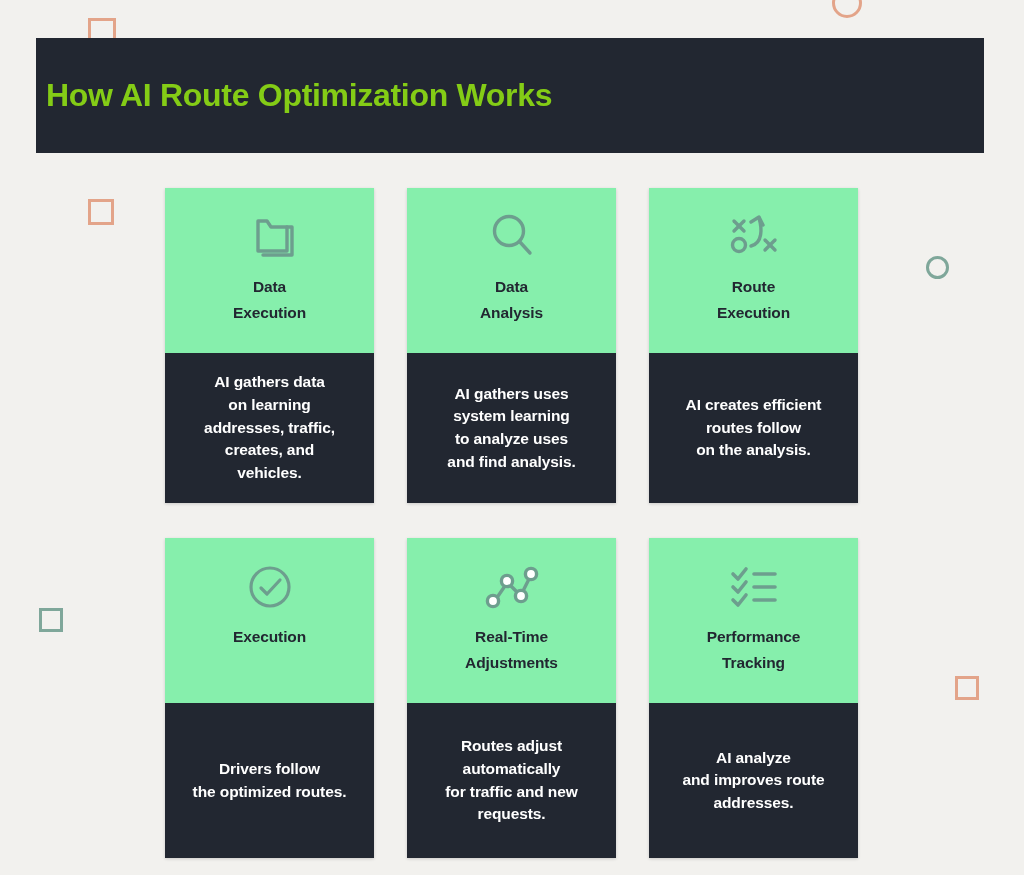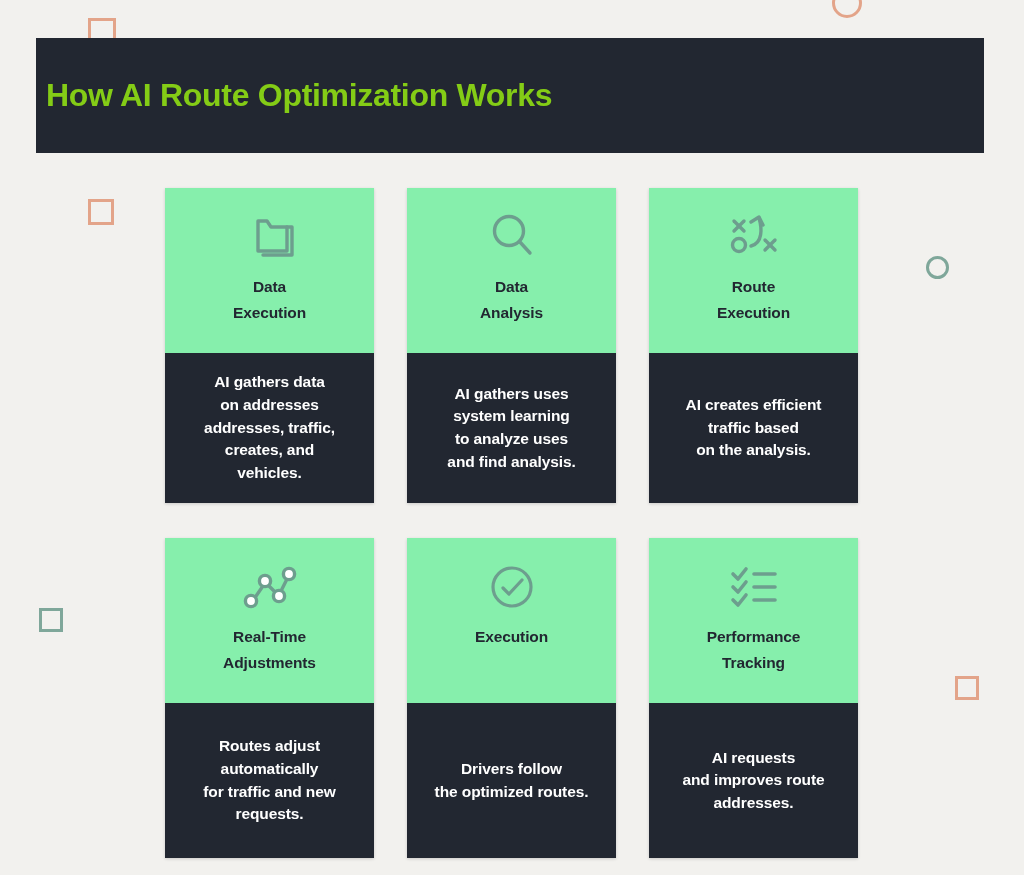--- a/index.html
+++ b/index.html
@@ -152,21 +152,21 @@
         </svg>
       </div>
       <div class="card-title">
         <span>Data</span><br>
         <span>Execution</span>
       </div>
     </div>
     <div class="card-body">
       <div class="card-desc">
         <span>AI gathers data</span><br>
-        <span>on addresses</span><br>
+        <span>on learning</span><br>
         <span>addresses, traffic,</span><br>
         <span>creates, and</span><br>
         <span>vehicles.</span>
       </div>
     </div>
   </div>
 
   <div class="card row1">
     <div class="card-top">
       <div class="card-icon">
@@ -208,22 +208,42 @@
         </svg>
       </div>
       <div class="card-title">
         <span>Route</span><br>
         <span>Execution</span>
       </div>
     </div>
     <div class="card-body">
       <div class="card-desc">
         <span>AI creates efficient</span><br>
-        <span>traffic based</span><br>
+        <span>routes follow</span><br>
         <span>on the analysis.</span>
+      </div>
+    </div>
+  </div>
+
+  <div class="card row2">
+    <div class="card-top">
+      <div class="card-icon">
+        <svg width="54" height="54" viewBox="0 0 54 54" fill="none" stroke="#6d9e8e" stroke-width="3.2" stroke-linecap="round" stroke-linejoin="round">
+          <circle cx="27" cy="27" r="19"></circle>
+          <polyline points="18,28 24,34 37,20"></polyline>
+        </svg>
+      </div>
+      <div class="card-title">
+        <span>Execution</span>
+      </div>
+    </div>
+    <div class="card-body">
+      <div class="card-desc">
+        <span>Drivers follow</span><br>
+        <span>the optimized routes.</span>
       </div>
     </div>
   </div>
 
   <div class="card row2">
     <div class="card-top">
       <div class="card-icon">
         <svg width="58" height="48" viewBox="0 0 58 48" fill="none" stroke="#6d9e8e" stroke-width="3.4" stroke-linecap="round" stroke-linejoin="round">
           <line x1="13" y1="36" x2="24" y2="20"></line>
           <line x1="26" y1="21" x2="37" y2="32"></line>
@@ -245,56 +265,36 @@
         <span>automatically</span><br>
         <span>for traffic and new</span><br>
         <span>requests.</span>
       </div>
     </div>
   </div>
 
   <div class="card row2">
     <div class="card-top">
       <div class="card-icon">
-        <svg width="54" height="54" viewBox="0 0 54 54" fill="none" stroke="#6d9e8e" stroke-width="3.2" stroke-linecap="round" stroke-linejoin="round">
-          <circle cx="27" cy="27" r="19"></circle>
-          <polyline points="18,28 24,34 37,20"></polyline>
-        </svg>
-      </div>
-      <div class="card-title">
-        <span>Execution</span>
-      </div>
-    </div>
-    <div class="card-body">
-      <div class="card-desc">
-        <span>Drivers follow</span><br>
-        <span>the optimized routes.</span>
-      </div>
-    </div>
-  </div>
-
-  <div class="card row2">
-    <div class="card-top">
-      <div class="card-icon">
         <svg width="58" height="46" viewBox="0 0 58 46" fill="none" stroke="#6d9e8e" stroke-width="3.6" stroke-linecap="round" stroke-linejoin="round">
           <polyline points="8,10 13,15 21,5"></polyline>
           <polyline points="8,23 13,28 21,18"></polyline>
           <polyline points="8,36 13,41 21,31"></polyline>
           <line x1="29" y1="10" x2="50" y2="10"></line>
           <line x1="29" y1="23" x2="50" y2="23"></line>
           <line x1="29" y1="36" x2="50" y2="36"></line>
         </svg>
       </div>
       <div class="card-title">
         <span>Performance</span><br>
         <span>Tracking</span>
       </div>
     </div>
     <div class="card-body">
       <div class="card-desc">
-        <span>AI requests</span><br>
+        <span>AI analyze</span><br>
         <span>and improves route</span><br>
         <span>addresses.</span>
       </div>
     </div>
   </div>
 
 </div>
 
 </body></html>

